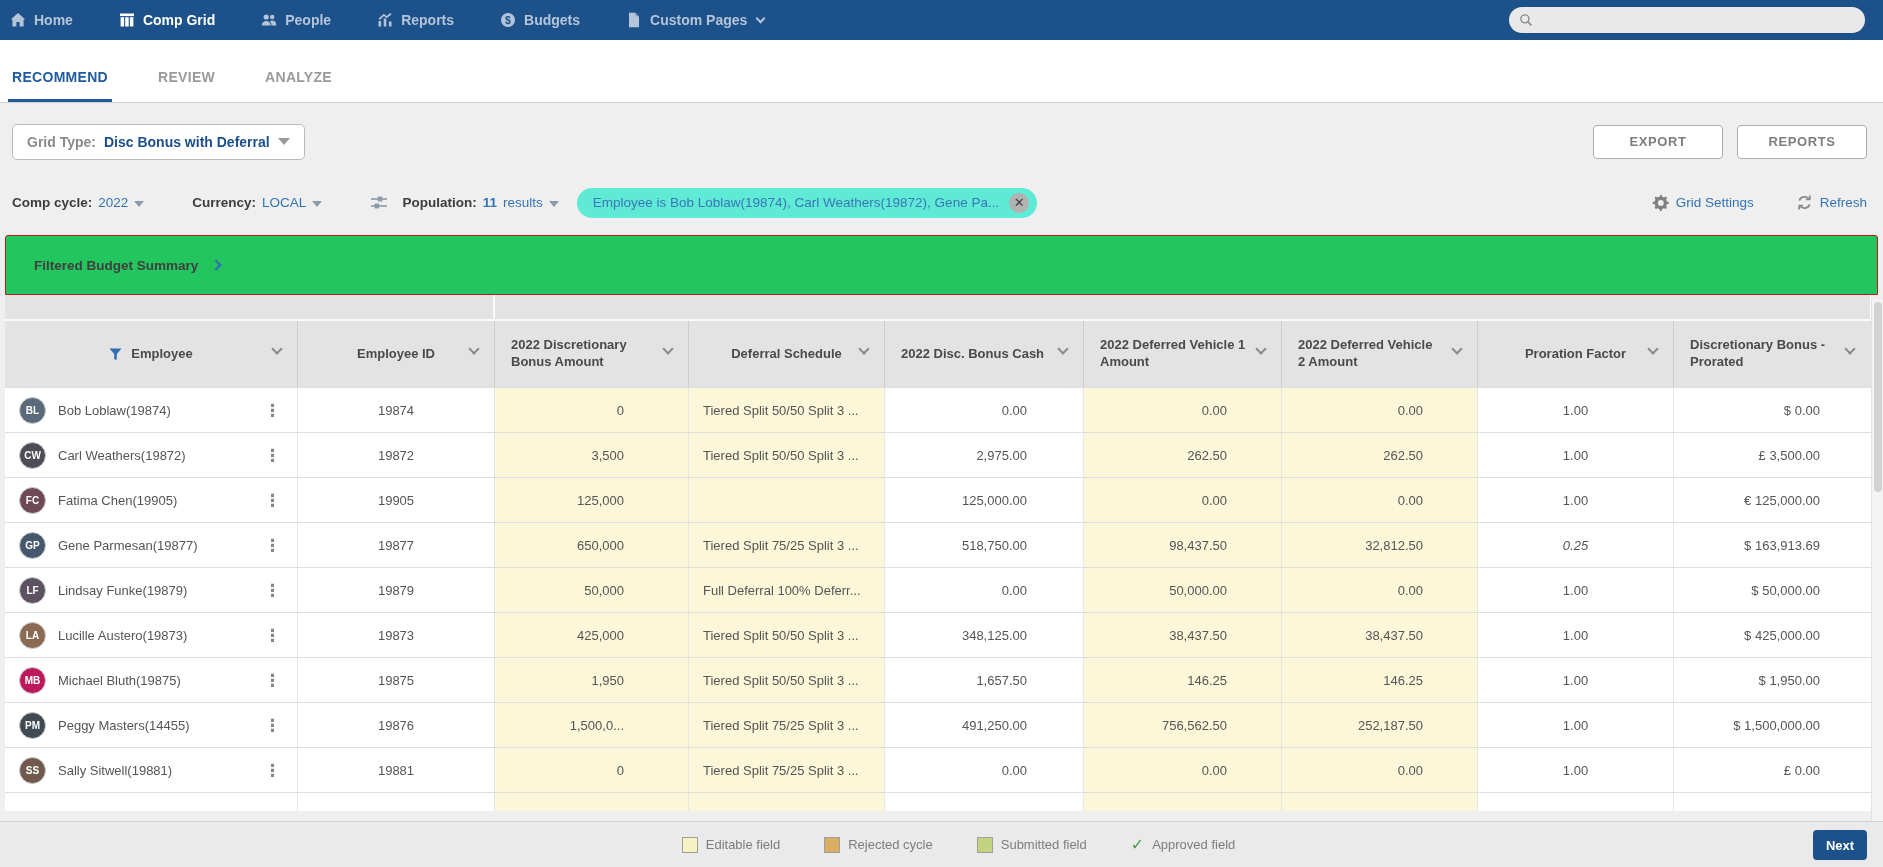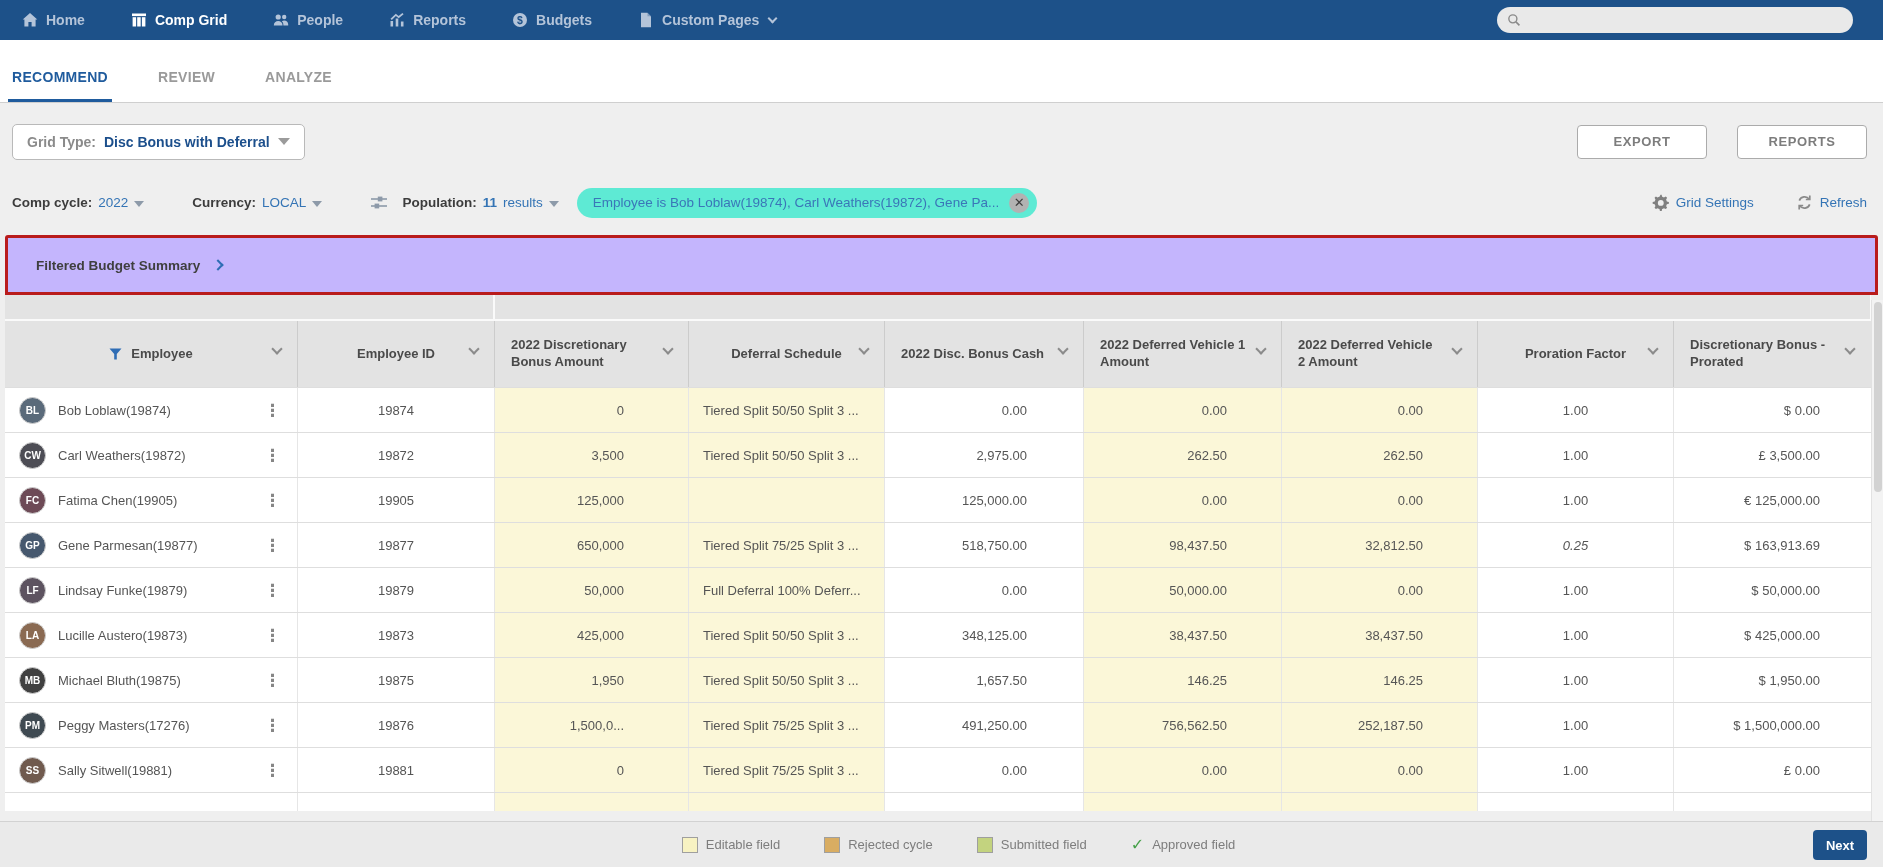--- a/index.html
+++ b/index.html
@@ -1,20 +1,20 @@
 <!DOCTYPE html>
 <html><head>
 <meta charset="utf-8">
 <style>
   * { margin:0; padding:0; box-sizing:border-box; }
   html,body { width:1883px; height:867px; overflow:hidden; }
   body { font-family:"Liberation Sans","DejaVu Sans",sans-serif; background:#efefef; color:#555; position:relative; }
 
   
-  .topnav { height:40px; background:#1d5189; display:flex; align-items:center; padding:0 22px; }
+  .topnav { height:40px; background:#1d5189; display:flex; align-items:center; padding:0 10px; }
   .nav-item { display:flex; align-items:center; gap:8px; color:#b4c4d9; font-size:14px; font-weight:700;
               margin-right:46px; cursor:pointer; white-space:nowrap; }
   .nav-item svg { width:16px; height:16px; flex:0 0 auto; }
   .nav-item.active { color:#ffffff; }
   .nav-chev { width:7px; height:7px; border-right:2px solid #b4c4d9; border-bottom:2px solid #b4c4d9;
               transform:rotate(45deg); margin-top:-4px; margin-left:2px; }
   .nav-search { margin-left:auto; width:356px; height:26px; background:#e9e9e9; border-radius:13px;
                 display:flex; align-items:center; padding:0 10px; margin-right:8px; }
   .nav-search svg { width:14px; height:14px; margin-right:6px; }
   .nav-search input { border:none; outline:none; background:transparent; flex:1; font-size:13px; color:#444; }
@@ -28,41 +28,41 @@
   
   .toolbar { height:77px; display:flex; align-items:center; padding:0 16px 0 12px; }
   .gridtype-btn { height:36px; background:#ffffff; border:1px solid #b9b9b9; border-radius:5px;
                   display:flex; align-items:center; gap:8px; padding:0 14px; font-size:14px; cursor:pointer; }
   .gridtype-btn .lbl { color:#8a8a8a; font-weight:700; }
   .gridtype-btn .val { color:#1c4f8c; font-weight:700; }
   .tri { width:0; height:0; border-left:6px solid transparent; border-right:6px solid transparent; border-top:7px solid #9b9b9b; }
   .toolbar .spacer { flex:1; }
   .ghost-btn { height:34px; min-width:130px; background:#ffffff; border:1px solid #ababab; border-radius:4px;
                color:#7d7d7d; font-size:13px; font-weight:700; letter-spacing:.6px; padding:0 26px; cursor:pointer;
-               display:flex; align-items:center; justify-content:center; margin-left:30px; }
+               display:flex; align-items:center; justify-content:center; margin-left:14px; }
 
   
   .filters { height:55px; display:flex; align-items:center; padding:0 16px 10px 12px; font-size:13.5px; }
   .filter-group { display:flex; align-items:center; gap:6px; margin-right:48px; white-space:nowrap; cursor:pointer;justify-content:space-between; }
   .filter-group .flabel { color:#3c3c3c; font-weight:700; }
   .filter-group .fvalue { color:#3474b5; }
   .filter-group .fvalue.bold { font-weight:700; }
   .tri-sm { width:0; height:0; border-left:5px solid transparent; border-right:5px solid transparent; border-top:6px solid #8d9aa9; margin-top:2px; }
   .sliders-icon { width:18px; height:16px; margin-right:8px; }
   .chip { background:#5eead4; border-radius:15px; height:30px; display:flex; align-items:center;
           padding:0 8px 0 16px; color:#3a76b8; font-size:13.5px; max-width:480px; cursor:pointer; }
   .chip .chip-text { overflow:hidden; text-overflow:ellipsis; white-space:nowrap; }
   .chip-close { width:20px; height:20px; border-radius:50%; background:#b2b2b2; color:#3e3e3e; font-size:13px; font-weight:700;
                 display:flex; align-items:center; justify-content:center; margin-left:10px; cursor:pointer; flex:0 0 auto; }
   .filters .spacer { flex:1; }
   .icon-link { display:flex; align-items:center; gap:7px; color:#3474b5; font-size:13.5px; cursor:pointer; margin-left:42px; white-space:nowrap; }
   .icon-link svg { width:17px; height:17px; }
 
   
-  .summary { margin:0 5px; background:#c4b5fd; border:3px solid #b91c1c; border-radius:3px 3px 0 0; height:60px;
+  .summary { margin:0 5px; background:#22c55e; border:1px solid #b91c1c; border-radius:3px 3px 0 0; height:60px;
              display:flex; align-items:center; padding-left:28px; }
   .summary .stitle { font-size:13.5px; font-weight:700; color:#3f3f3f; }
   .summary .schev { width:8px; height:8px; border-right:2.5px solid #2f6db5; border-top:2.5px solid #2f6db5;
                     transform:rotate(45deg); margin-left:14px; cursor:pointer; }
 
   
   .table-wrap { margin:0 0 0 5px; position:relative; background:#ffffff; width:1866px; }
   .group-row { height:26px; display:flex; background:#fafafa; border-bottom:2px solid #fafafa; }
   .group-cell { background:#e3e3e3; height:100%; }
   .hdr-row { display:flex; height:66px; background:#e3e3e3; }
@@ -368,37 +368,37 @@
       <div class="cell c-right editable" style="width: 194px; padding-right: 64px;">425,000</div>
       <div class="cell c-left editable" style="width: 196px;">Tiered Split 50/50 Split 3 ...</div>
       <div class="cell c-right" style="width: 199px; padding-right: 56px;">348,125.00</div>
       <div class="cell c-right editable" style="width: 198px; padding-right: 54px;">38,437.50</div>
       <div class="cell c-right editable" style="width: 196px; padding-right: 54px;">38,437.50</div>
       <div class="cell c-center" style="width: 196px;">1.00</div>
       <div class="cell c-right" style="width: 196px; padding-right: 50px;">$ 425,000.00</div>
     </div>
     <div class="data-row">
       <div class="cell emp-cell" style="width: 293px;">
-        <span class="avatar" style="background: #404040;">MB</span>
+        <span class="avatar" style="background: #be185d;">MB</span>
         <span class="emp-name">Michael Bluth(19875)</span>
         <span class="kebab">⋮</span>
       </div>
       <div class="cell c-center" style="width: 197px;">19875</div>
       <div class="cell c-right editable" style="width: 194px; padding-right: 64px;">1,950</div>
       <div class="cell c-left editable" style="width: 196px;">Tiered Split 50/50 Split 3 ...</div>
       <div class="cell c-right" style="width: 199px; padding-right: 56px;">1,657.50</div>
       <div class="cell c-right editable" style="width: 198px; padding-right: 54px;">146.25</div>
       <div class="cell c-right editable" style="width: 196px; padding-right: 54px;">146.25</div>
       <div class="cell c-center" style="width: 196px;">1.00</div>
       <div class="cell c-right" style="width: 196px; padding-right: 50px;">$ 1,950.00</div>
     </div>
     <div class="data-row">
       <div class="cell emp-cell" style="width: 293px;">
         <span class="avatar" style="background: rgb(63, 74, 82);">PM</span>
-        <span class="emp-name">Peggy Masters(17276)</span>
+        <span class="emp-name">Peggy Masters(14455)</span>
         <span class="kebab">⋮</span>
       </div>
       <div class="cell c-center" style="width: 197px;">19876</div>
       <div class="cell c-right editable" style="width: 194px; padding-right: 64px;">1,500,0...</div>
       <div class="cell c-left editable" style="width: 196px;">Tiered Split 75/25 Split 3 ...</div>
       <div class="cell c-right" style="width: 199px; padding-right: 56px;">491,250.00</div>
       <div class="cell c-right editable" style="width: 198px; padding-right: 54px;">756,562.50</div>
       <div class="cell c-right editable" style="width: 196px; padding-right: 54px;">252,187.50</div>
       <div class="cell c-center" style="width: 196px;">1.00</div>
       <div class="cell c-right" style="width: 196px; padding-right: 50px;">$ 1,500,000.00</div>

